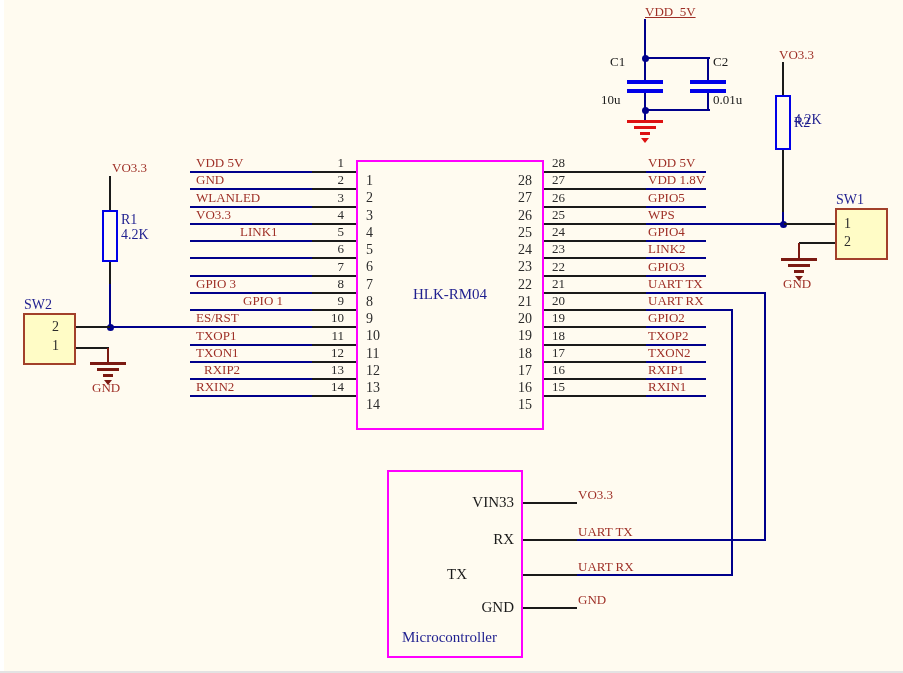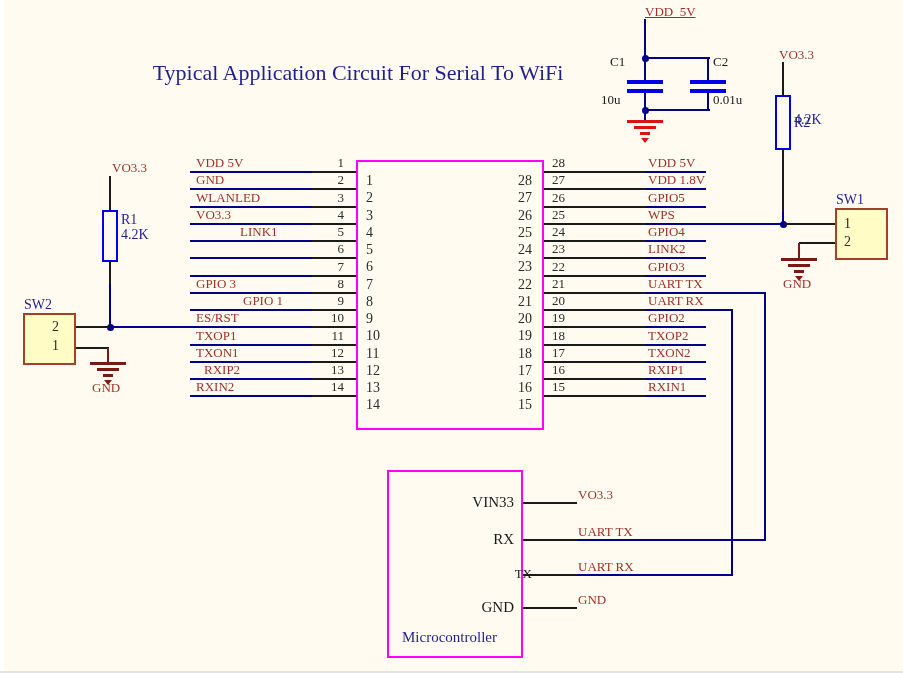--- a/index.html
+++ b/index.html
@@ -40,21 +40,20 @@
   .sheet-bottom{position:absolute;left:0;top:671px;width:903px;height:2px;background:#E3E3E3;}
 </style>
 </head>
 <body>
 
 <div id="canvas">
 
   <div class="sheet-left"></div>
   <div class="sheet-bottom"></div>
 
-  <div class="title">Typical Application Circuit For Serial To WiFi</div>
 
   <div class="lbl" style="left:645px;top:5px;text-decoration:underline;">VDD_5V</div>
   <div class="wv" style="left:644px;top:19px;height:39px;"></div>
   <div class="dot" style="left:642px;top:55px;"></div>
   <div class="w" style="left:644px;top:57px;width:66px;"></div>
 
   <div class="desk" style="left:610px;top:55px;">C1</div>
   <div class="wv" style="left:644px;top:58px;height:22px;"></div>
   <div class="plate" style="left:627px;top:80px;width:36px;"></div>
   <div class="plate" style="left:627px;top:89px;width:36px;"></div>
@@ -120,20 +119,21 @@
   <div class="wmv" style="left:107px;top:348px;height:14px;"></div>
   <div class="gnd" style="left:90px;top:362px;color:var(--c-gndmaroon,#7B1A12);">
     <div class="g1"></div>
       <div class="g2"></div>
       <div class="g3"></div>
       <div class="g4"></div>
   </div>
   <div class="lbl" style="left:92px;top:381px;">GND</div>
 
   <div class="mbox" style="left:356px;top:160px;width:188px;height:270px;"></div>
+  <div class="ref" style="left:356px;top:287px;width:188px;text-align:center;font-size:15px;">HLK-RM04</div>
   <div id="chip-pins">
       <div class="w" style="left:190px;top:171px;width:122px;"></div>
       <div class="wk" style="left:312px;top:171px;width:44px;"></div>
       <div class="lbl" style="left:196px;top:156px;">VDD 5V</div>
       <div class="num" style="left:318px;top:156px;width:26px;text-align:right;">1</div>
       <div class="innum" style="left:366px;top:173px;">1</div>
       <div class="w" style="left:190px;top:188px;width:122px;"></div>
       <div class="wk" style="left:312px;top:188px;width:44px;"></div>
       <div class="lbl" style="left:196px;top:173px;">GND</div>
       <div class="num" style="left:318px;top:173px;width:26px;text-align:right;">2</div>
@@ -274,21 +274,21 @@
   <div class="mbox" style="left:387px;top:470px;width:136px;height:188px;"></div>
   <div class="ref" style="left:402px;top:630px;font-size:15px;">Microcontroller</div>
   <div id="micro-pins">
       <div class="wk" style="left:523px;top:502px;width:54px;"></div>
       <div class="desk" style="left:400px;top:495px;width:114px;text-align:right;font-size:15px;">VIN33</div>
       <div class="lbl" style="left:578px;top:488px;">VO3.3</div>
       <div class="wk" style="left:523px;top:539px;width:54px;"></div>
       <div class="desk" style="left:400px;top:532px;width:114px;text-align:right;font-size:15px;">RX</div>
       <div class="lbl" style="left:578px;top:525px;">UART TX</div>
       <div class="wk" style="left:523px;top:574px;width:54px;"></div>
-      <div class="desk" style="left:418px;top:567px;width:114px;text-align:right;font-size:13px;">TX</div>
+      <div class="desk" style="left:400px;top:567px;width:114px;text-align:center;font-size:15px;">TX</div>
       <div class="lbl" style="left:578px;top:560px;">UART RX</div>
       <div class="wk" style="left:523px;top:607px;width:54px;"></div>
       <div class="desk" style="left:400px;top:600px;width:114px;text-align:right;font-size:15px;">GND</div>
       <div class="lbl" style="left:578px;top:593px;">GND</div>
     </div>
   <div class="w" style="left:577px;top:539px;width:189px;"></div>
   <div class="w" style="left:577px;top:574px;width:156px;"></div>
 
 </div>
 

